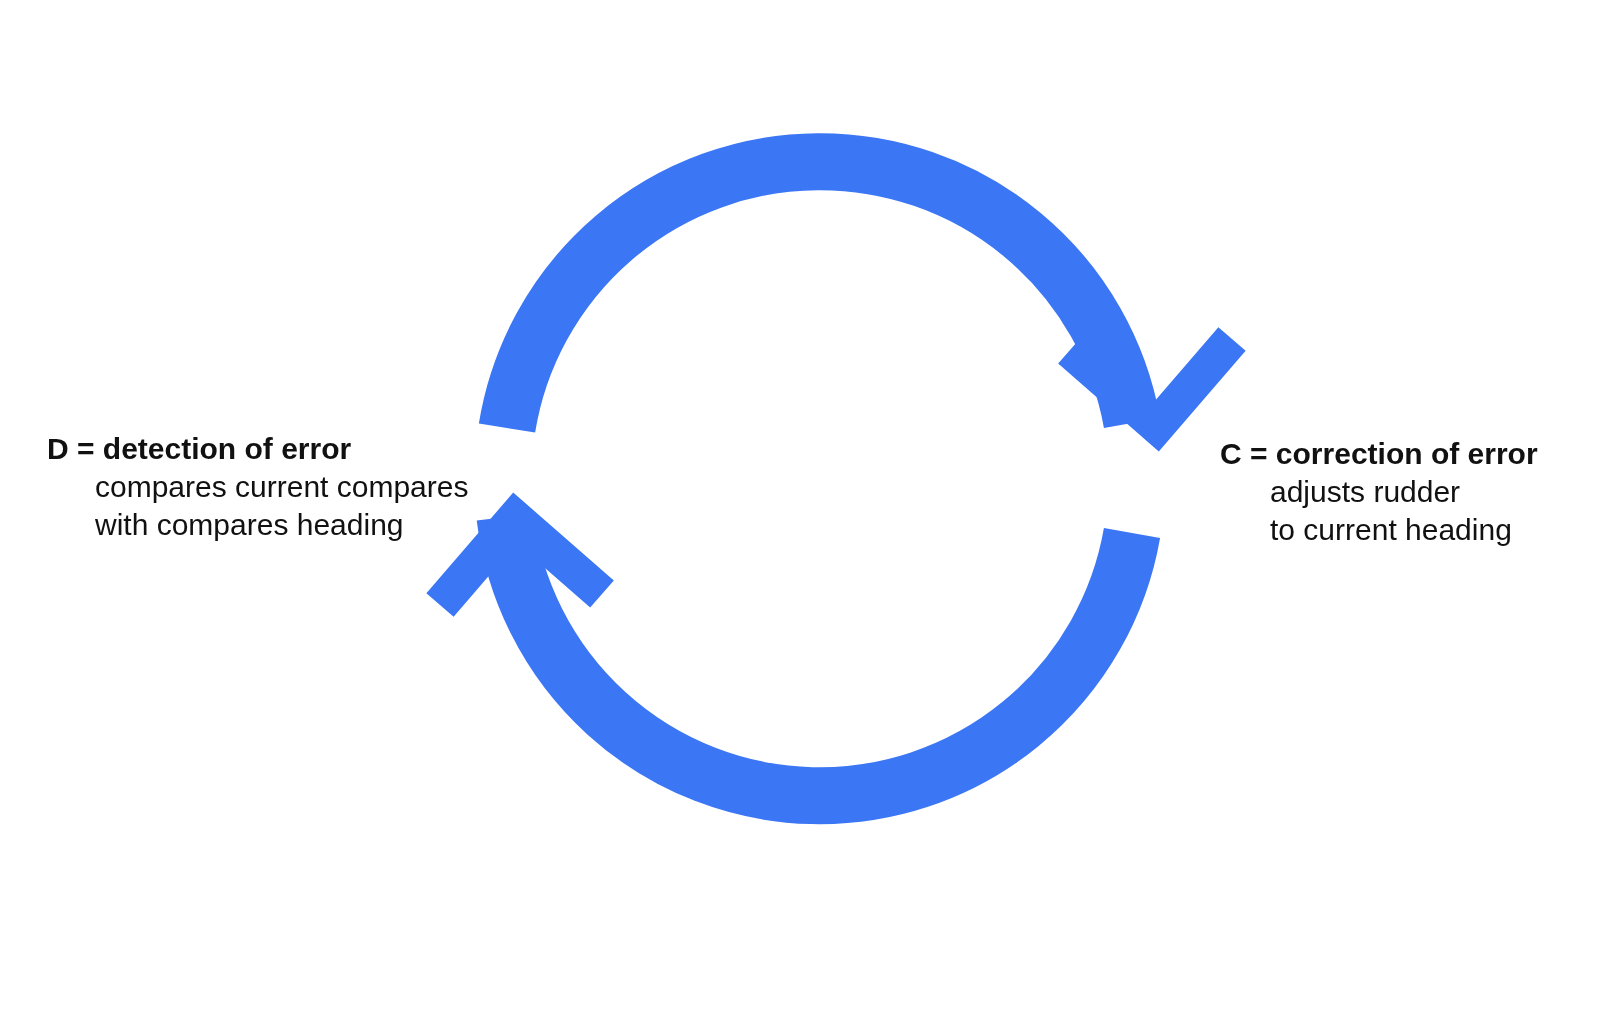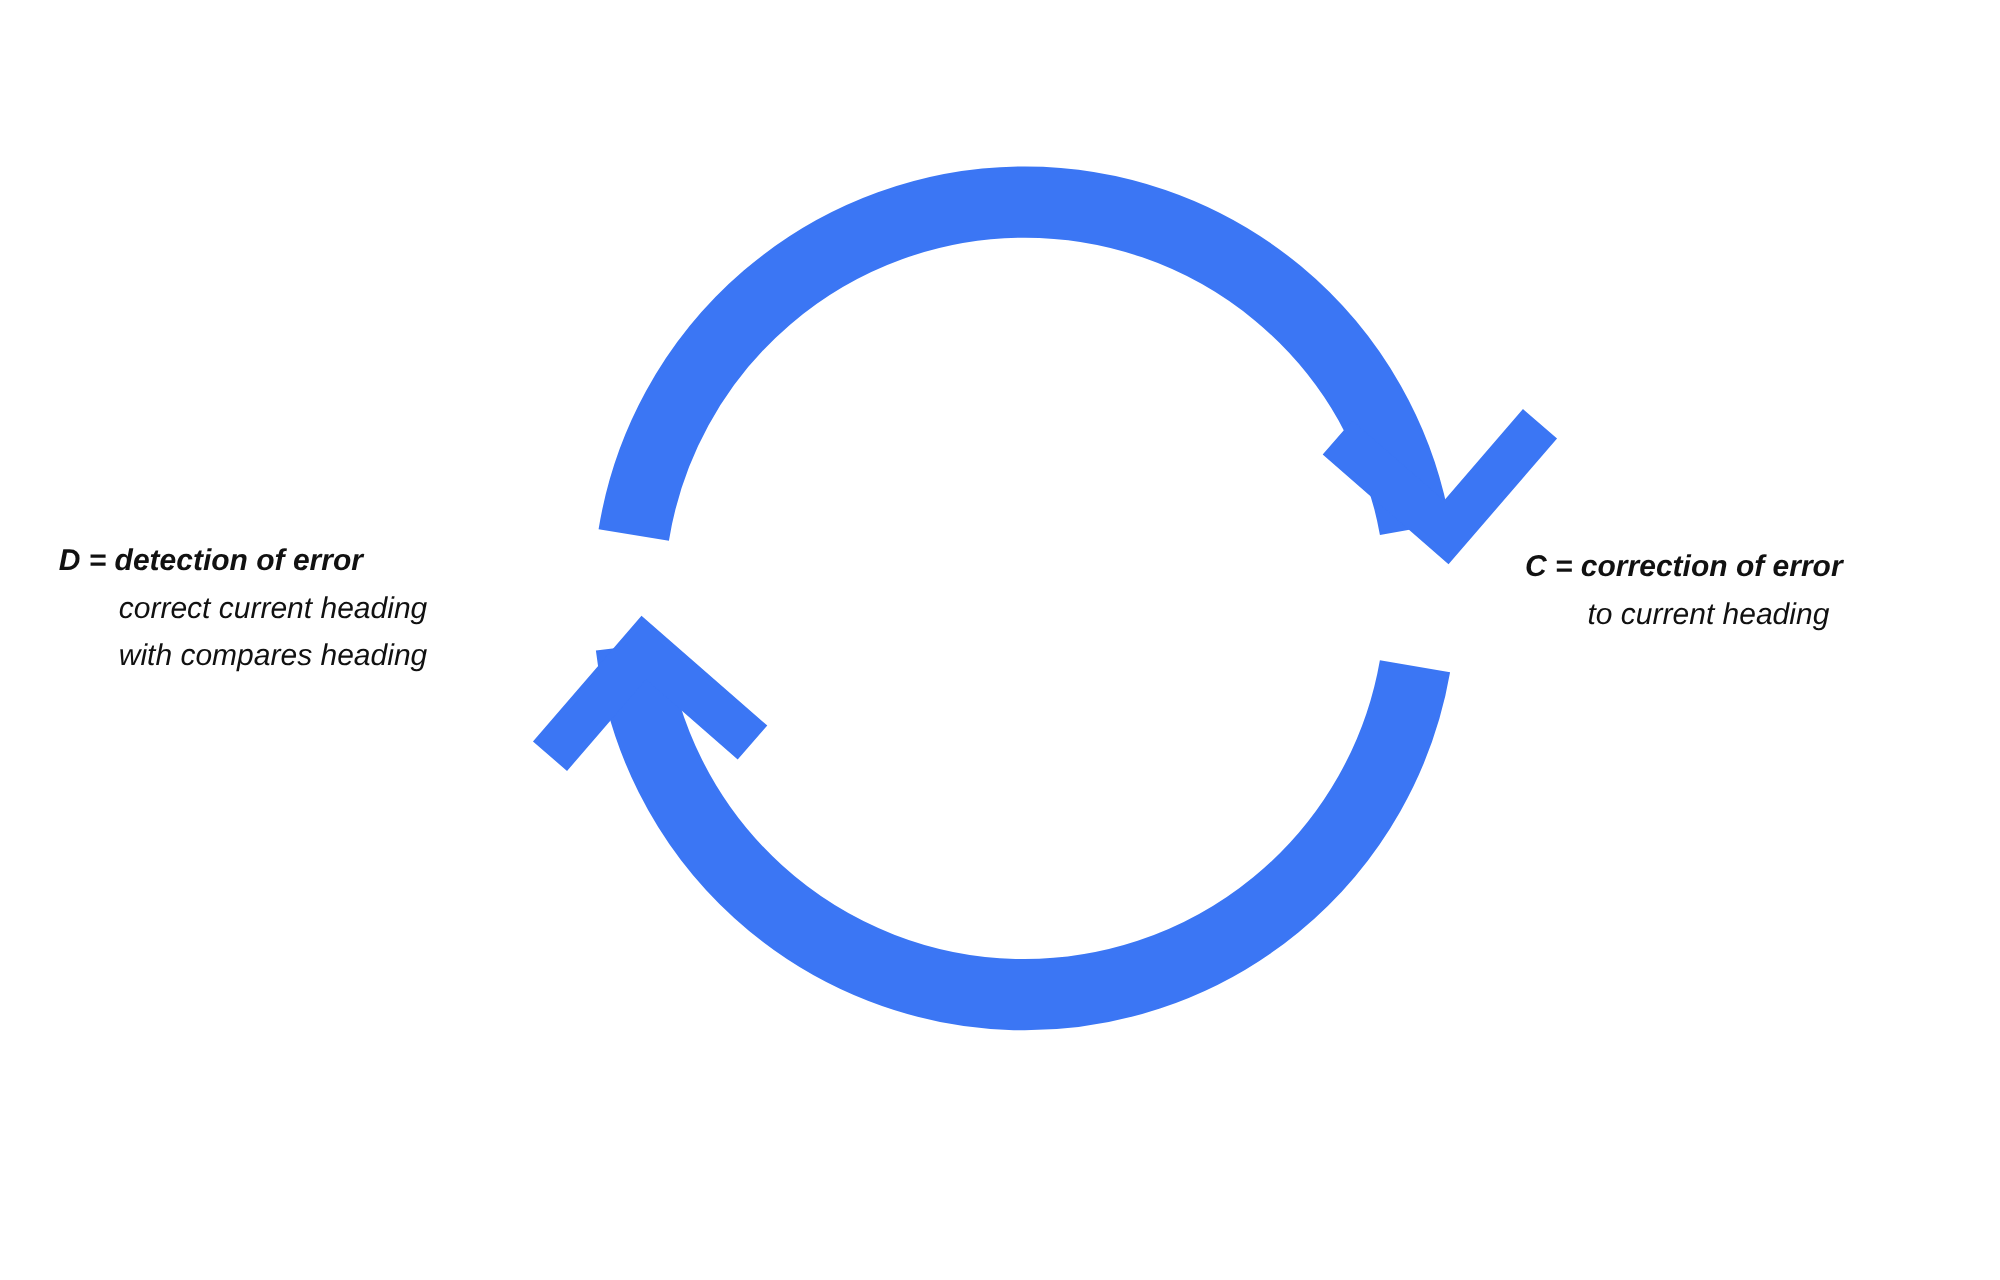--- a/index.html
+++ b/index.html
@@ -30,24 +30,23 @@
   }
   .cycle-svg path.arc {
     stroke-width: 57;
   }
   .cycle-svg path.chevron {
     stroke-width: 36;
   }
   .label {
     position: absolute;
     color: var(--text-color, #111111);
-    font-size: 24px;
+    font-size: 30px;
     line-height: 38px;
     white-space: nowrap;
-    font-style: italic;
   }
   .label .title {
     font-weight: 700;
   }
   .label.left { left: 47px; top: 430px; }
   .label.left .line { padding-left: 48px; }
   .label.right { left: 1220px; top: 435px; }
   .label.right .line { padding-left: 50px; }
 </style>
 </head>
@@ -61,22 +60,23 @@
 
     <path class="chevron" d="M 1070 350 L 1157 426 L 1232 339"></path>
 
     <path class="arc" d="M 1132 533 A 317 317 0 0 1 505 517"></path>
 
     <path class="chevron" d="M 602 594 L 515 518 L 440 605"></path>
   </svg>
 
   <div class="label left">
     <div class="title">D = detection of error</div>
-    <div class="line">correct current heading</div>
+    <div class="line">compares current compares</div>
     <div class="line">with compares heading</div>
   </div>
 
   <div class="label right">
     <div class="title">C = correction of error</div>
+    <div class="line">adjusts rudder</div>
     <div class="line">to current heading</div>
   </div>
 
 </div>
 
 </body></html>

